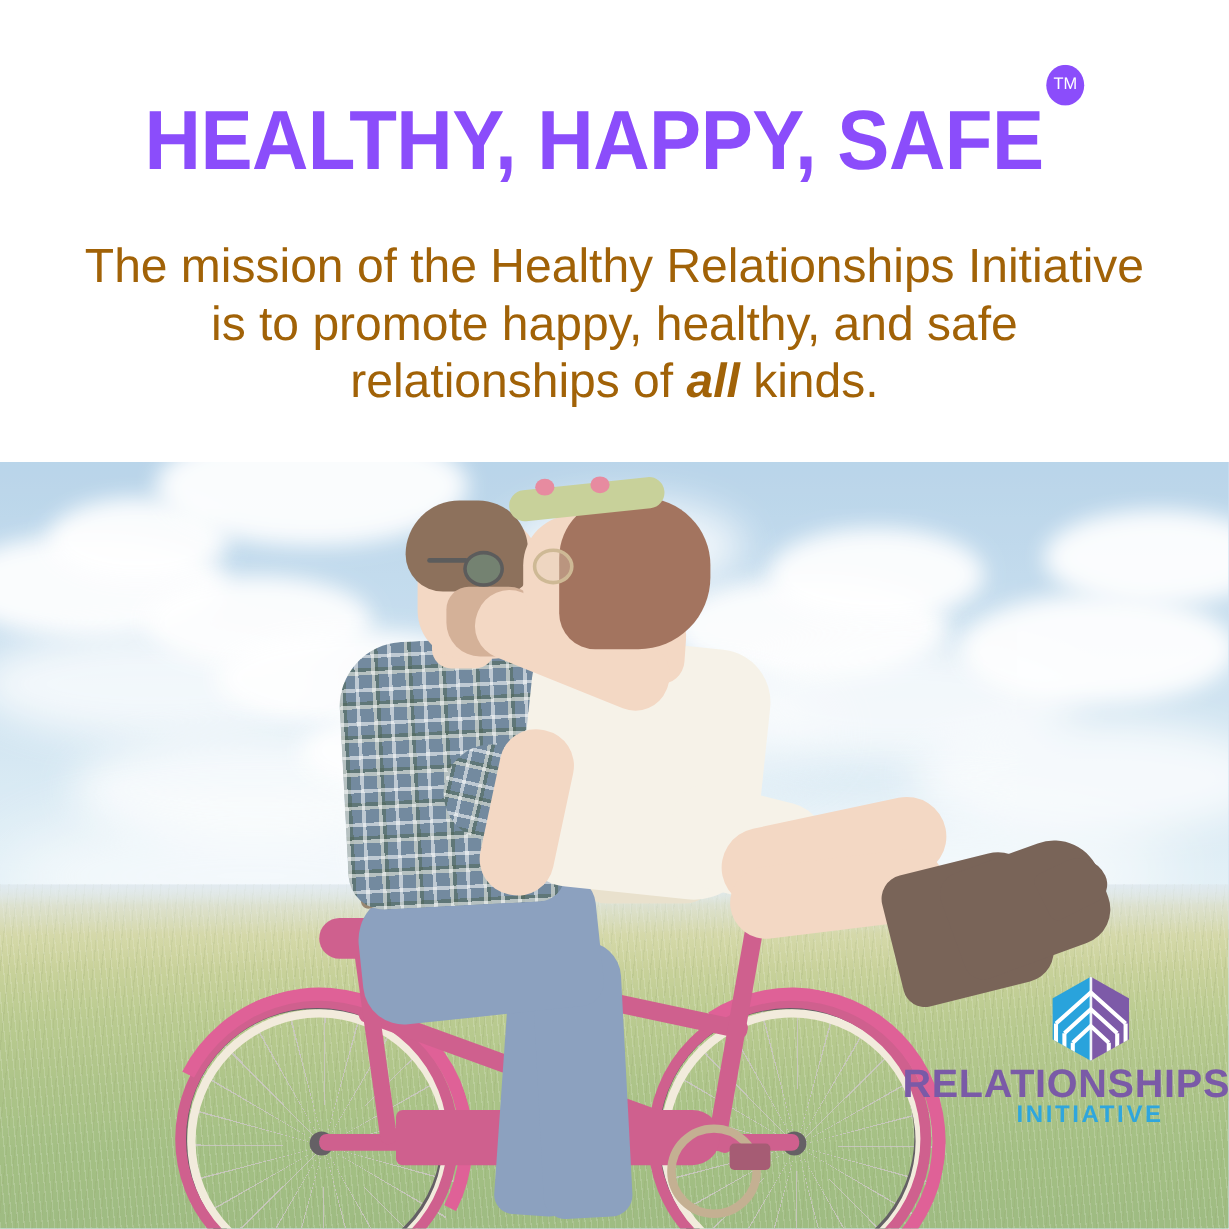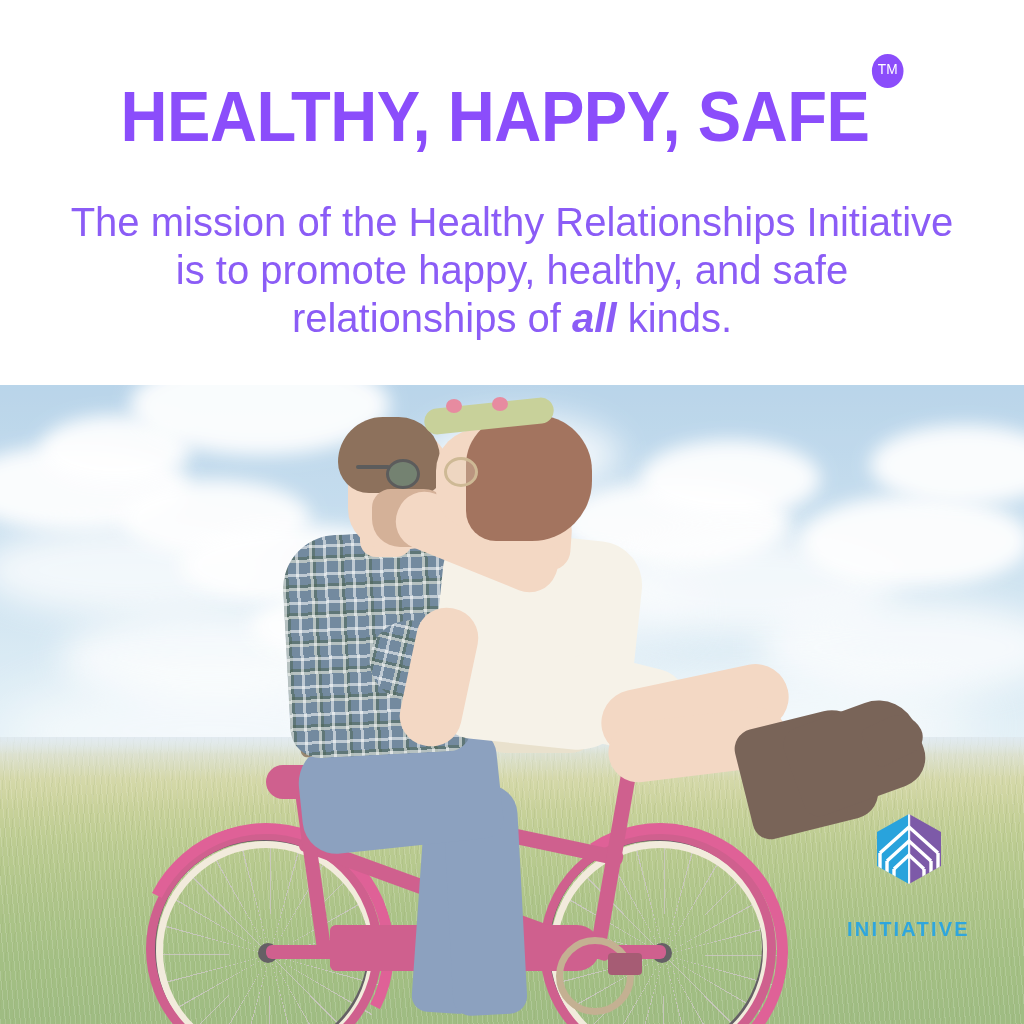--- a/index.html
+++ b/index.html
@@ -70,21 +70,21 @@
     color:#ffffff;
     line-height:1;
     transform:scaleX(1.05);
   }
   .mission {
     position:absolute;
     left:70px; top:198px; width:884px;
     text-align:center;
     font-size:40px;
     line-height:48px;
-    color:#8b5cf6;
+    color:#a16207;
     font-family:"Liberation Sans", sans-serif;
   }
   .mission b {
     font-weight:bold;
     font-style:italic;
   }
 
   
   .photo {
     position:absolute;
@@ -370,17 +370,18 @@
               <line x1="6" y1="40" x2="6" y2="56"></line>
               <line x1="64" y1="40" x2="64" y2="56"></line>
               <line x1="13" y1="48" x2="13" y2="62"></line>
               <line x1="57" y1="48" x2="57" y2="62"></line>
               <line x1="20" y1="56" x2="20" y2="68"></line>
               <line x1="50" y1="56" x2="50" y2="68"></line>
             </g>
           </g>
         </svg>
       </div>
+      <div class="logo-relationships">RELATIONSHIPS</div>
       <div class="logo-initiative">INITIATIVE</div>
     </div>
 
   </div>
 </div>
 
 </body></html>

